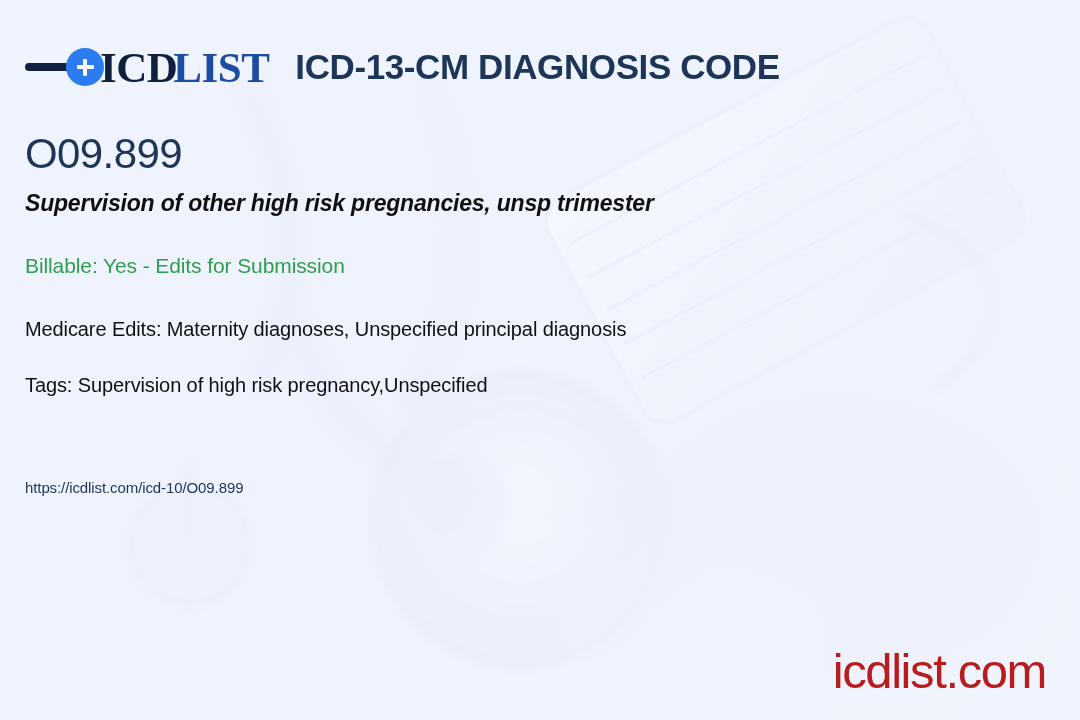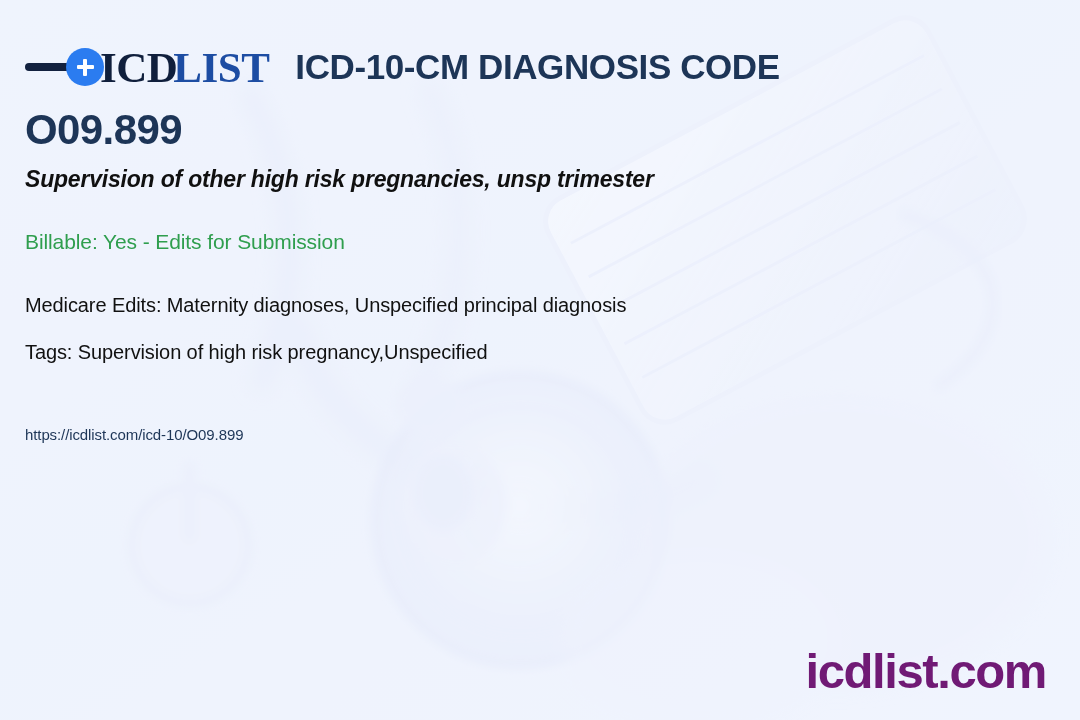--- a/index.html
+++ b/index.html
@@ -75,24 +75,25 @@
     color:#1d3557;
     letter-spacing:-0.4px;
     white-space:nowrap;
   }
 
   
   #content { position:absolute; left:25px; top:108px; z-index:3; }
 
   #code {
     font-size:42px;
-    font-weight:bold;
+    font-weight:normal;
     color:#1d3557;
     letter-spacing:-0.6px;
     line-height:1.05;
+    margin-top:24px;
   }
 
   #description {
     margin-top:14px;
     font-size:23px;
     font-weight:bold;
     color:#101010;
     letter-spacing:-0.2px;
     white-space:nowrap;
     font-style:italic;
@@ -110,44 +111,44 @@
   #medicare-edits {
     margin-top:40px;
     font-size:20px;
     font-weight:400;
     color:#111111;
     letter-spacing:-0.1px;
     white-space:nowrap;
   }
 
   #tags {
-    margin-top:24px;
+    margin-top:33px;
     font-size:20px;
     font-weight:400;
     color:#111111;
     letter-spacing:-0.1px;
     white-space:nowrap;
   }
 
   #source-url {
-    margin-top:62px;
+    margin-top:82px;
     font-size:15px;
     font-weight:500;
     color:#1d3557;
     letter-spacing:-0.1px;
     white-space:nowrap;
   }
 
   
   #footer-brand {
     position:absolute;
     right:34px; bottom:24px;
     font-size:49px;
-    font-weight:bold;
-    color:#701a75;
+    font-weight:normal;
+    color:#b91c1c;
     letter-spacing:-1.4px;
     line-height:1;
     z-index:3;
   }
 </style>
 </head>
 <body>
 
 <div id="card">
 
@@ -226,21 +227,21 @@
 
   <div id="header">
 
     <div id="logo">
       <span class="logo-dash"></span>
       <span class="logo-circle"></span>
       <span class="logo-word logo-icd">ICD</span>
       <span class="logo-word logo-list">LIST</span>
     </div>
 
-    <div id="header-title">ICD-10-CM DIAGNOSIS CODE</div>
+    <div id="header-title">ICD-13-CM DIAGNOSIS CODE</div>
   </div>
 
   <div id="content">
 
     <div id="code">O09.899</div>
 
     <div id="description">Supervision of other high risk pregnancies, unsp trimester</div>
 
     <div id="billable">Billable: Yes - Edits for Submission</div>
 

